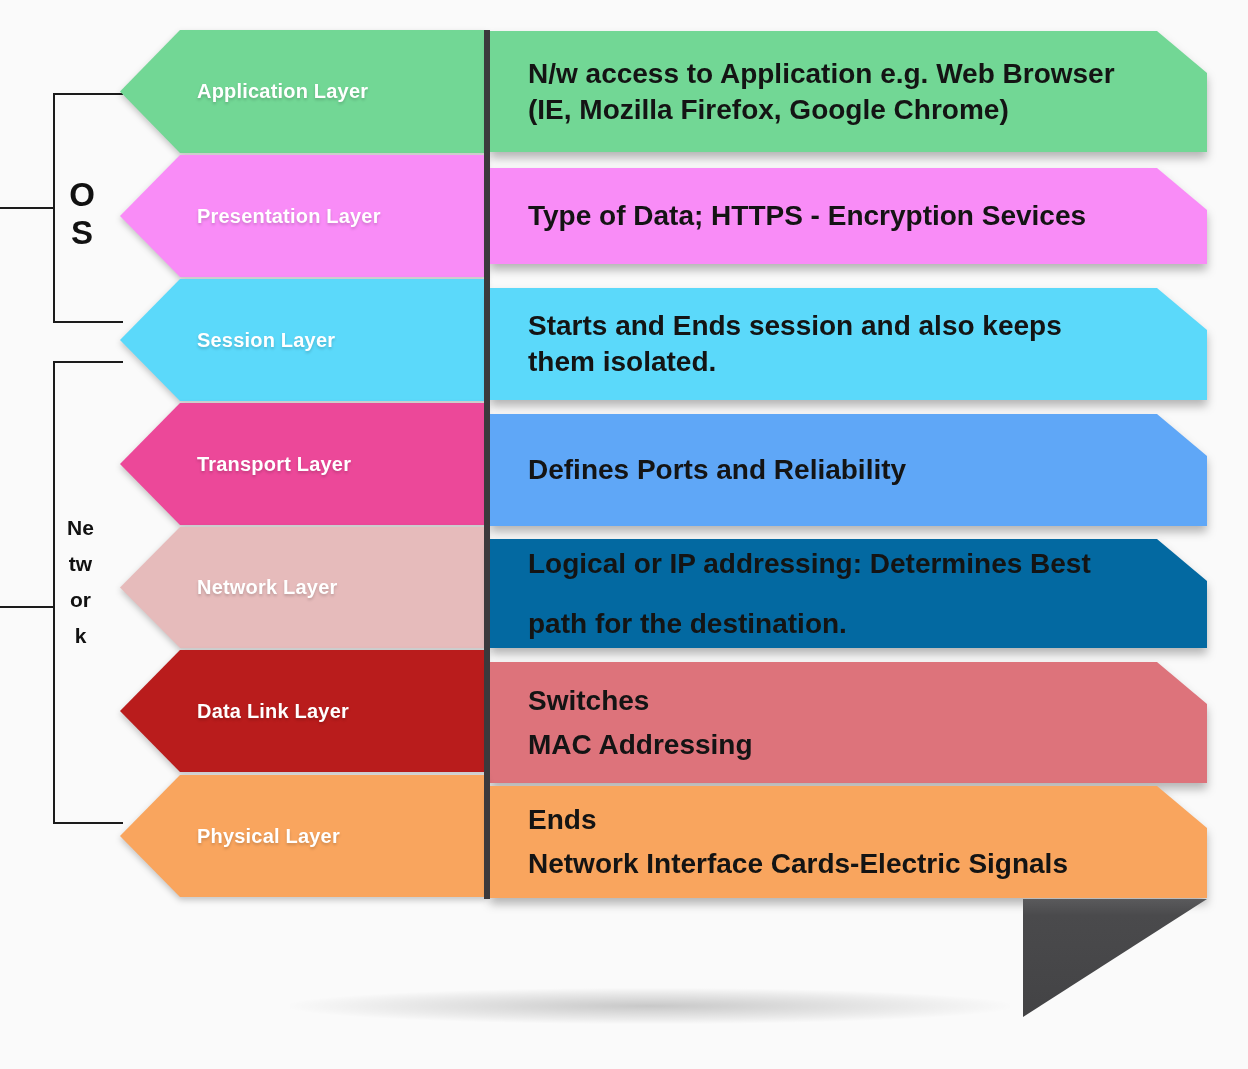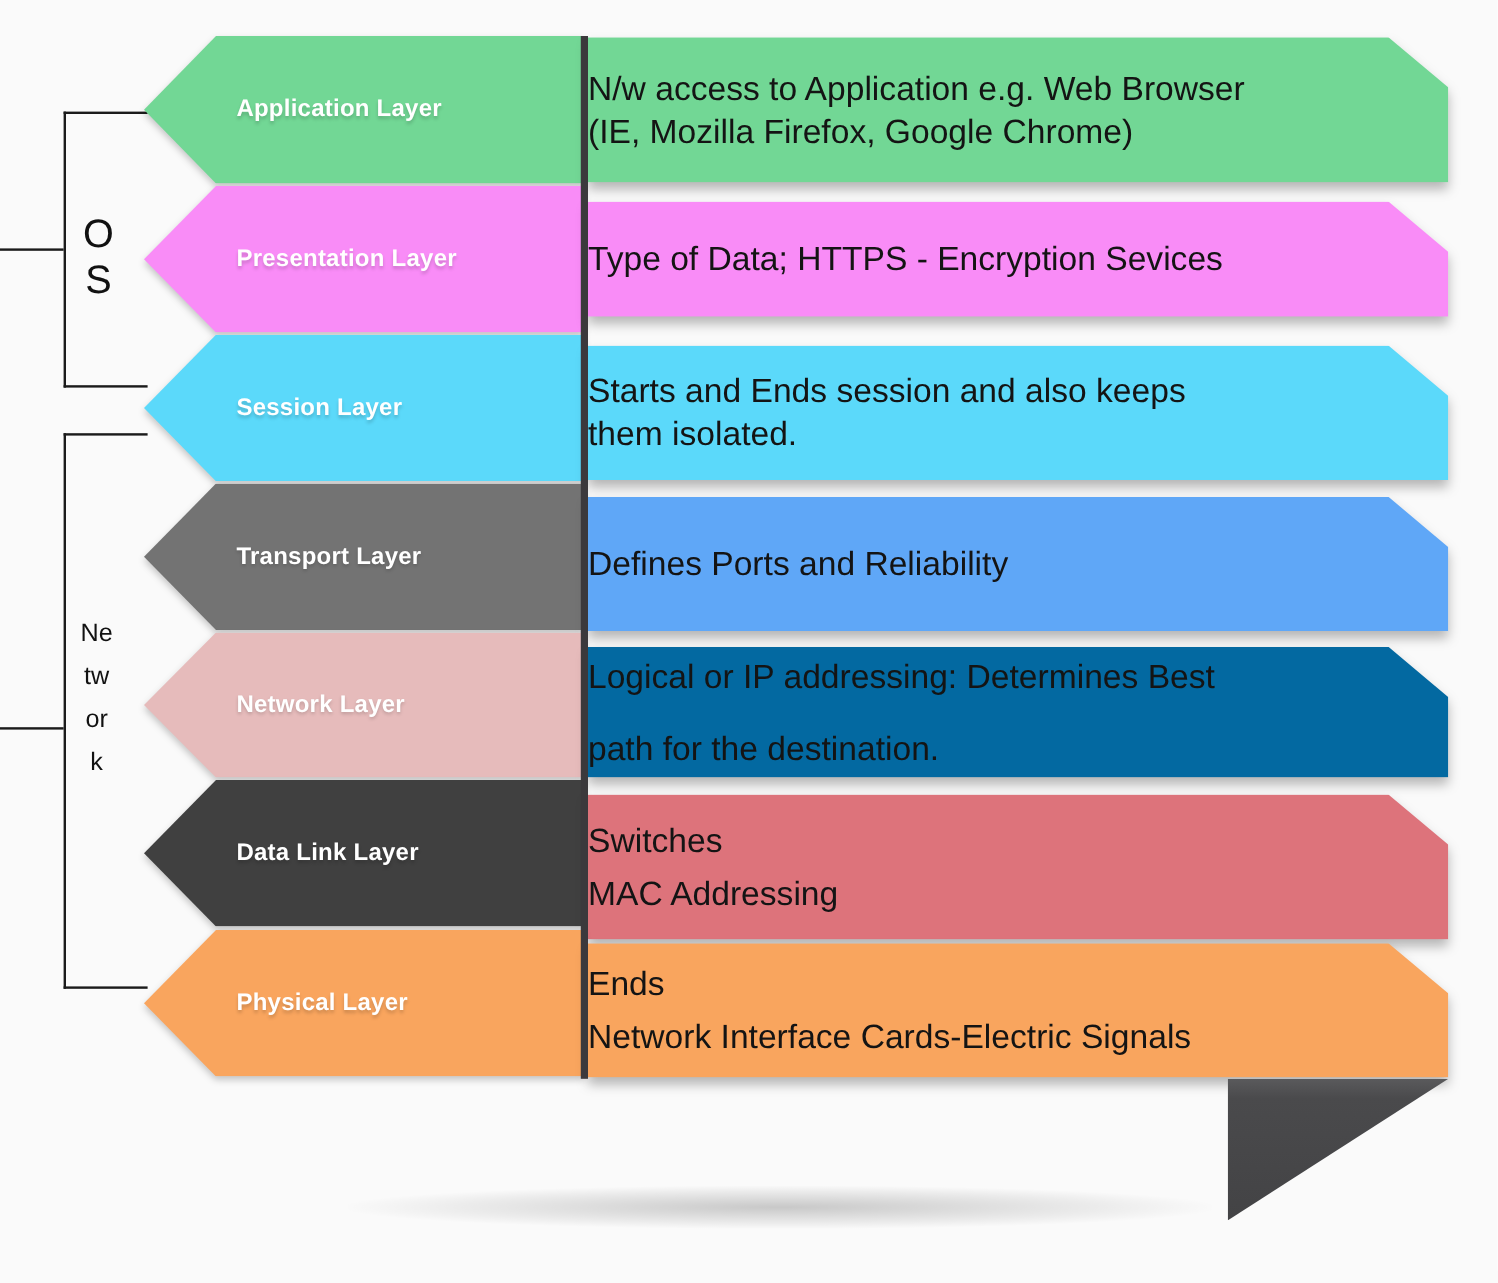--- a/index.html
+++ b/index.html
@@ -3,36 +3,36 @@
 <meta charset="utf-8">
 <style>
   html,body{margin:0;padding:0;}
   body{font-family:"Liberation Sans", sans-serif;}
   #stage{position:relative;width:1248px;height:1069px;background:#fafafa;overflow:hidden;}
 
   
   .bline{position:absolute;background:#1b1b1b;}
 
   
-  .vgroup{position:absolute;color:#111;font-weight:normal;word-break:break-all;text-align:center;}
+  .vgroup{position:absolute;color:#111;font-weight:bold;word-break:break-all;text-align:center;}
   #os-label{left:66px;top:176px;width:32px;font-size:33px;line-height:38px;}
   #network-label{left:67px;top:510px;width:27px;font-size:21px;line-height:36px;}
 
   
   .label-wrap{position:absolute;left:120px;width:367px;filter:drop-shadow(0 3px 3px rgba(0,0,0,.22));}
   .pent{width:100%;height:100%;clip-path:polygon(60px 0, 100% 0, 100% 100%, 60px 100%, 0 50%);
         display:flex;align-items:center;box-sizing:border-box;padding-left:77px;}
   .pent span{color:#fff;font-size:20px;font-weight:bold;letter-spacing:.2px;
              text-shadow:0 2px 3px rgba(0,0,0,.18);}
 
   
   .desc-wrap{position:absolute;left:490px;width:717px;filter:drop-shadow(0 6px 5px rgba(0,0,0,.28));}
   .band{width:100%;height:100%;clip-path:polygon(0 0, 667px 0, 100% 42px, 100% 100%, 0 100%);
         display:flex;flex-direction:column;justify-content:center;box-sizing:border-box;
-        padding-right:70px;}
+        padding-left:38px;padding-right:70px;font-weight:bold;}
   .band span{color:#141414;font-size:28px;line-height:36px;display:block;}
   .band.para span + span{margin-top:8px;}
 
   
   .r1l{top:30px;height:123px}  .r1d{top:31px;height:121px}
   .r2l{top:155px;height:122px} .r2d{top:168px;height:96px}
   .r3l{top:279px;height:122px} .r3d{top:288px;height:112px}
   .r4l{top:403px;height:122px} .r4d{top:414px;height:112px}
   .r5l{top:527px;height:121px} .r5d{top:539px;height:109px}
   .r6l{top:650px;height:122px} .r6d{top:662px;height:121px}
@@ -96,21 +96,21 @@
       </div>
   </div>
   <div class="desc-wrap r3d">
     <div class="band" style="background-color: rgb(91, 217, 250);">
       <span>Starts and Ends session and also keeps</span>
       <span>them isolated.</span>
     </div>
   </div>
 
   <div class="label-wrap r4l">
-    <div class="pent" style="background-color: #737373;">
+    <div class="pent" style="background-color: #ec4899;">
         <span>Transport Layer</span>
       </div>
   </div>
   <div class="desc-wrap r4d">
     <div class="band" style="background-color: rgb(95, 167, 247);">
       <span>Defines Ports and Reliability</span>
     </div>
   </div>
 
   <div class="label-wrap r5l">
@@ -119,21 +119,21 @@
       </div>
   </div>
   <div class="desc-wrap r5d">
     <div class="band" style="background-color: #0369a1; gap: 24px;">
       <span>Logical or IP addressing: Determines Best</span>
       <span>path for the destination.</span>
     </div>
   </div>
 
   <div class="label-wrap r6l">
-    <div class="pent" style="background-color: #404040;">
+    <div class="pent" style="background-color: #b91c1c;">
         <span>Data Link Layer</span>
       </div>
   </div>
   <div class="desc-wrap r6d">
     <div class="band para" style="background-color: rgb(221, 115, 123);">
       <span>Switches</span>
       <span>MAC Addressing</span>
     </div>
   </div>
 

